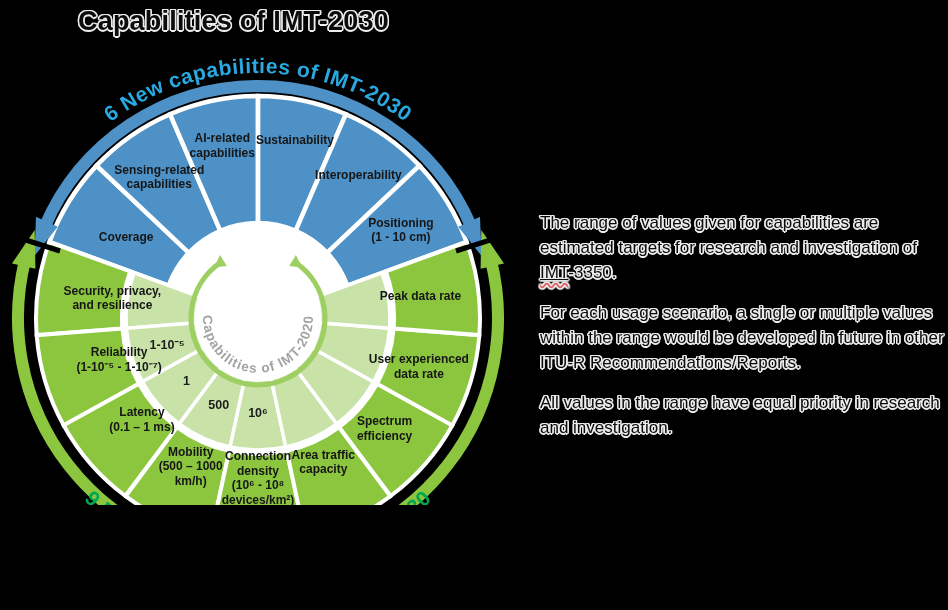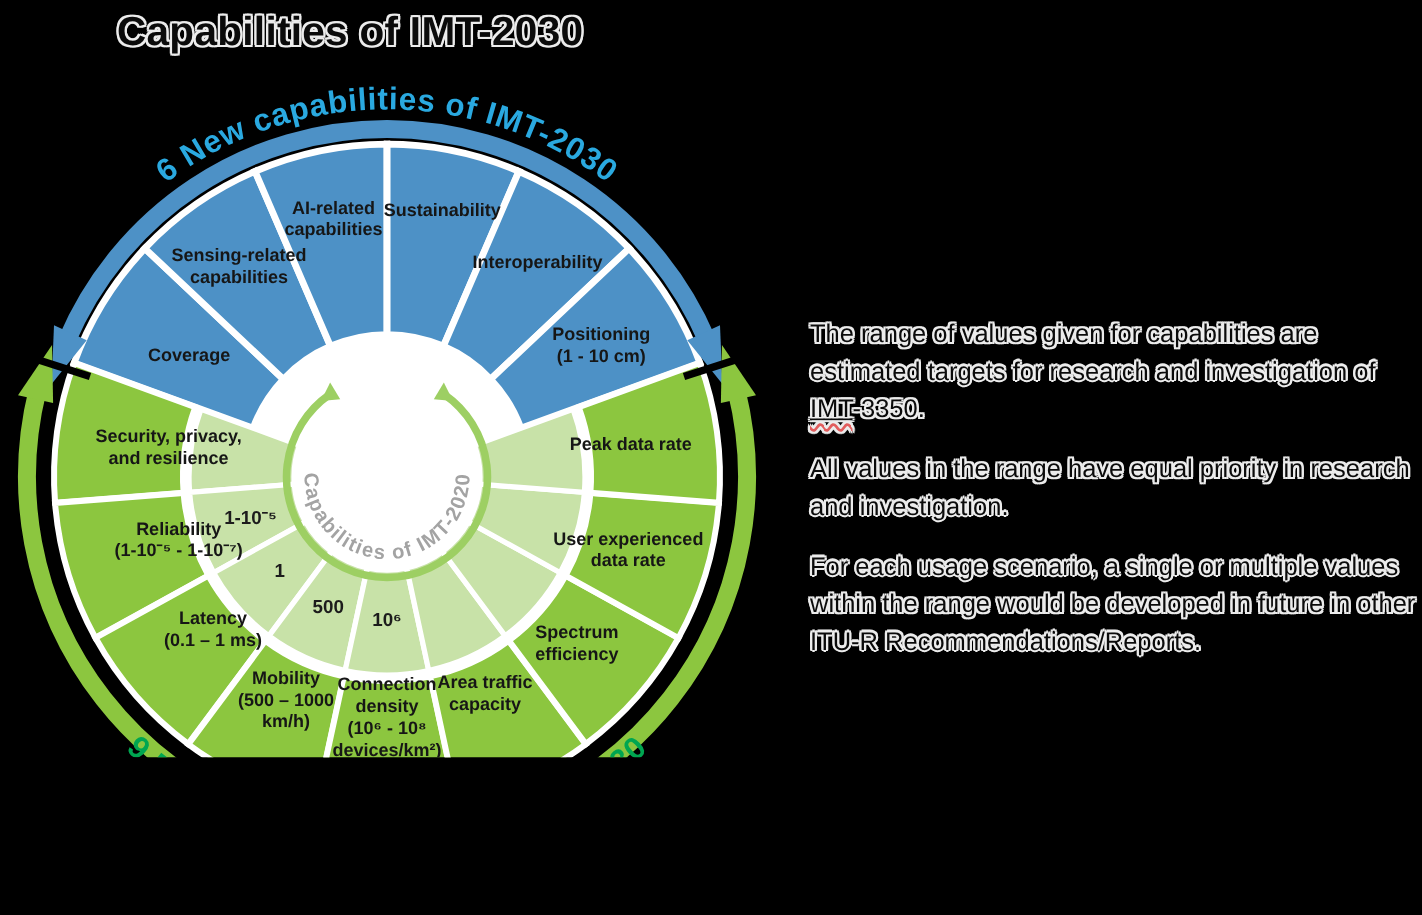--- a/index.html
+++ b/index.html
@@ -120,18 +120,18 @@
     <text class="arc-blue" text-anchor="middle" fill="#2aa9e0">
       <textPath href="#arcTextTop" xlink:href="#arcTextTop" startOffset="50%">6 New capabilities of IMT-2030</textPath>
     </text>
     <text class="arc-green" text-anchor="middle" fill="#00a651">
       <textPath href="#arcTextBottom" xlink:href="#arcTextBottom" startOffset="50%">9 Enhanced capabilities for IMT-2030</textPath>
     </text>
   </svg>
 
   <div class="side-text halo">
     <p><span>The range of values given for capabilities are estimated targets for research and investigation of </span><span class="imt-underline"><span class="imt-squiggle">IMT</span></span><span>-3350.</span></p>
+    <p>For each usage scenario, a single or multiple values within the range would be developed in future in other ITU-R Recommendations/Reports.</p>
     <p>All values in the range have equal priority in research and investigation.</p>
-    <p>For each usage scenario, a single or multiple values within the range would be developed in future in other ITU-R Recommendations/Reports.</p>
   </div>
 
   <div class="caption halo">So called “Palette diagram”</div>
 </div>
 
 </body></html>

